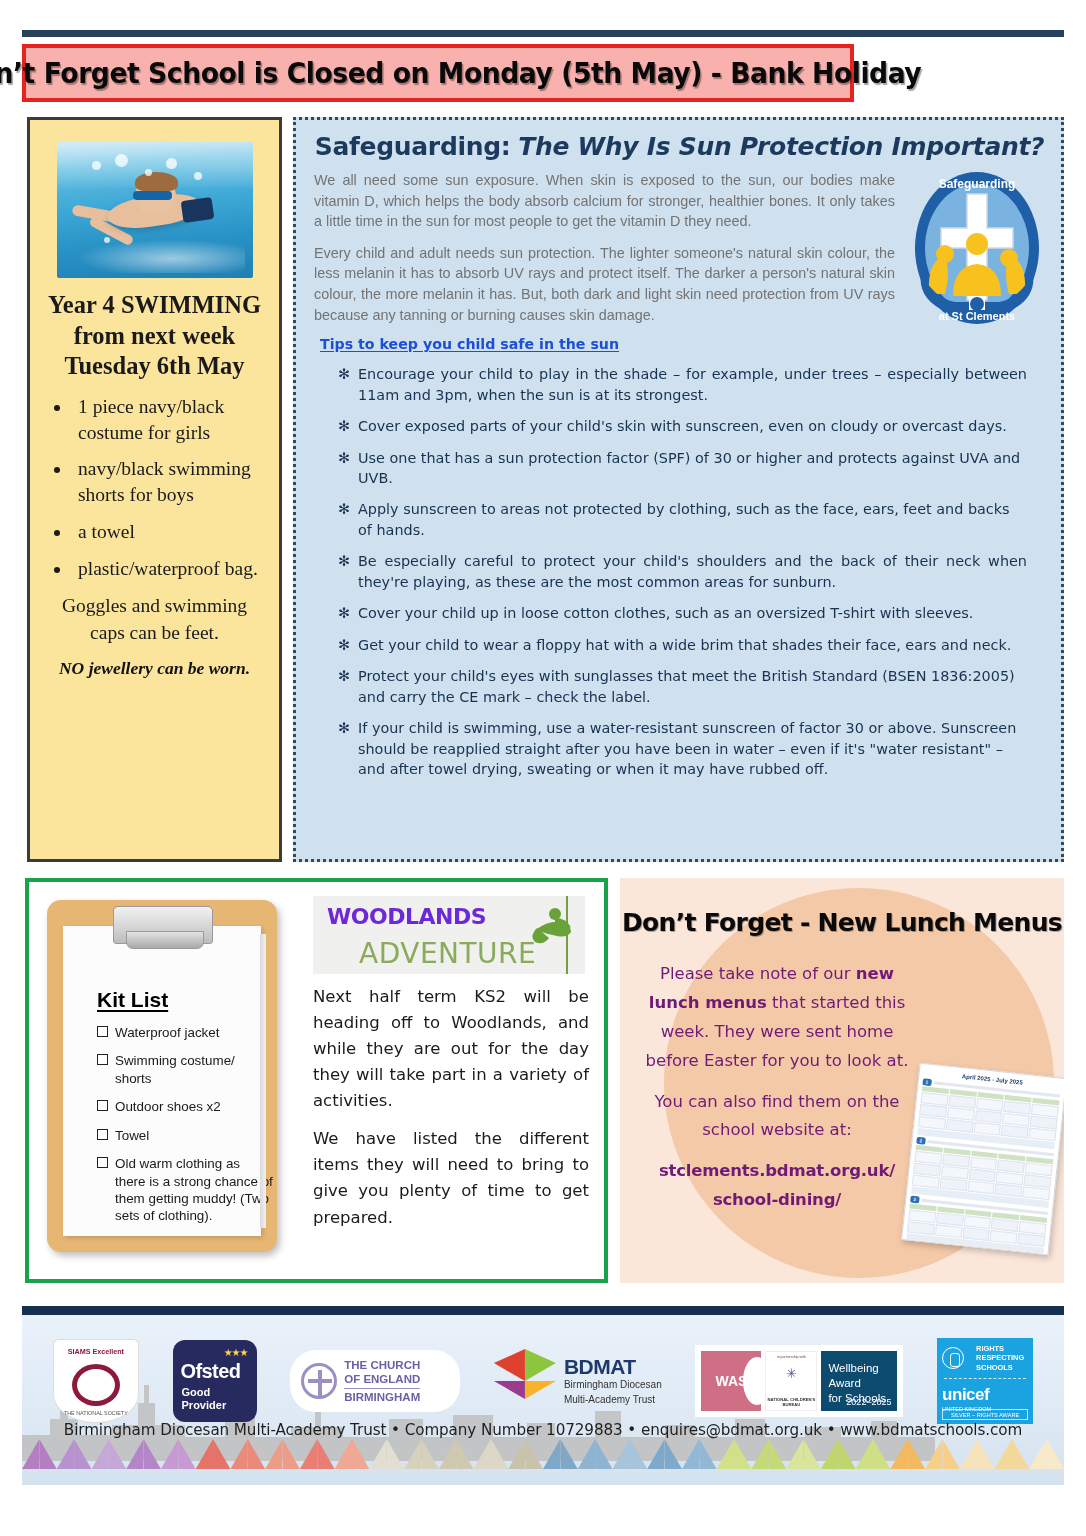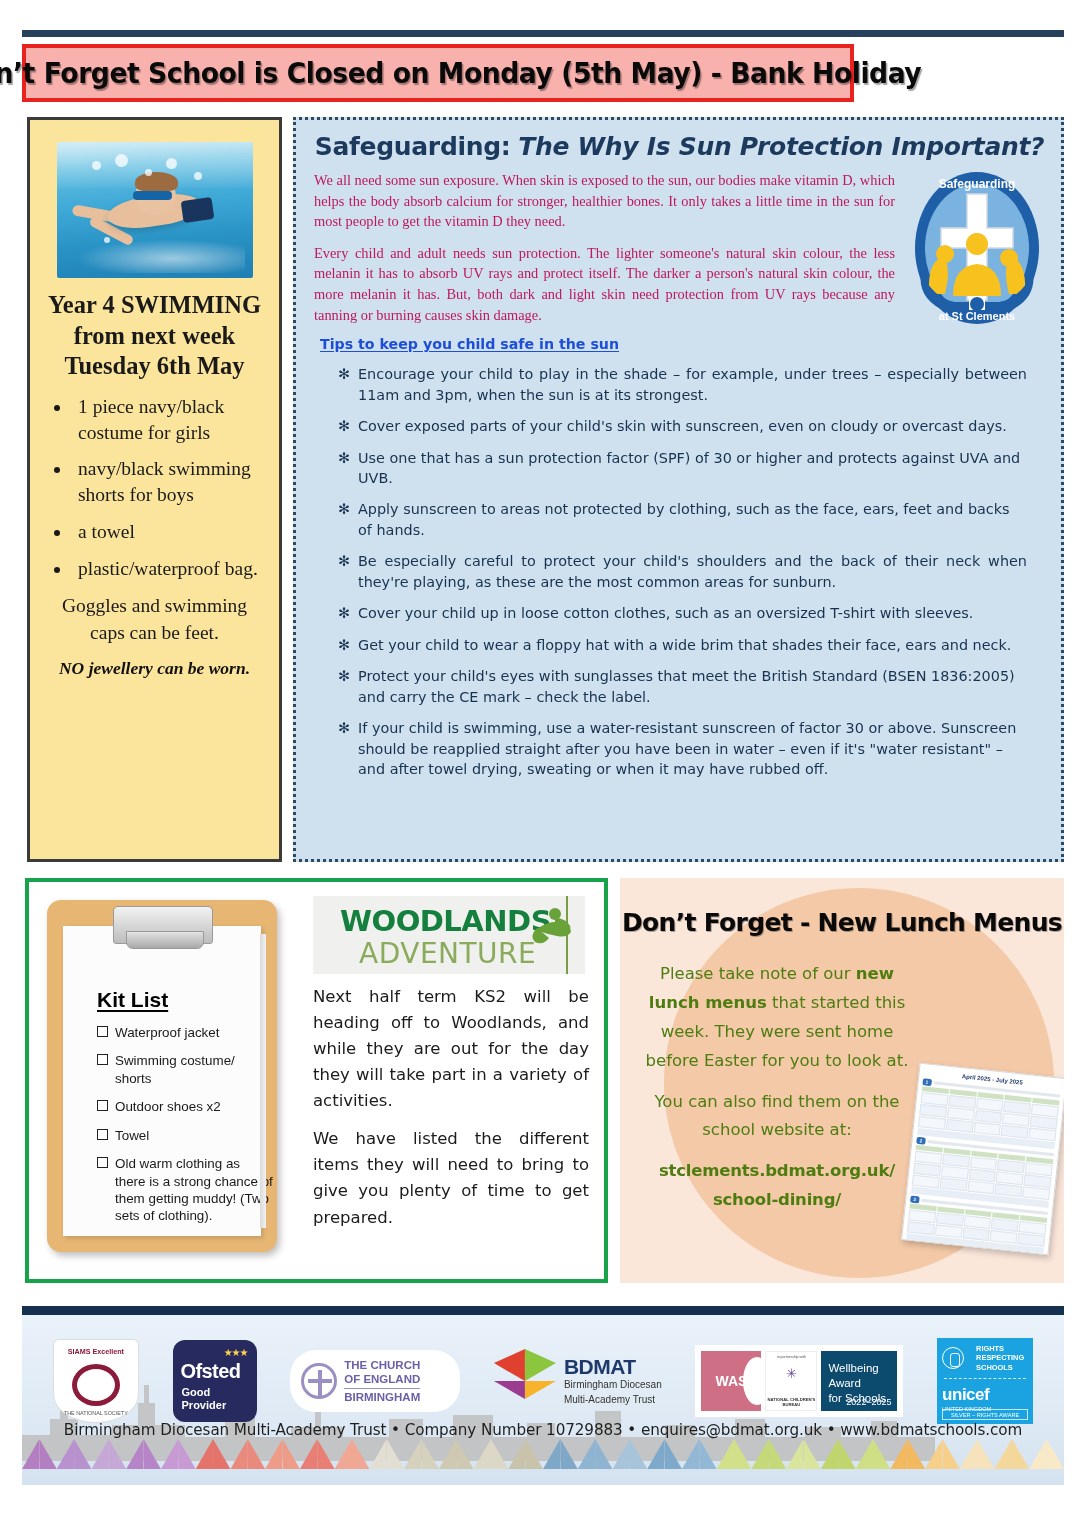--- a/index.html
+++ b/index.html
@@ -116,21 +116,21 @@
   .safe-head {
     font-family:"DejaVu Sans", sans-serif; font-size:25px; color:#1c3a5e;
     text-align:center; margin-bottom:9px; letter-spacing:-0.3px;
   }
   .safe-head b { font-weight:bold; }
   .safe-head i { font-style:italic; font-weight:bold; }
   .safe-badge {
     position:absolute; right:16px; top:48px; width:136px; height:160px;
   }
   .safe-p {
-    font-family:Liberation Serif, serif; font-size:14.4px; color:#be185d;
+    font-family:Liberation Sans, sans-serif; font-size:14.4px; color:#737373;
     line-height:1.43; text-align:justify; margin-bottom:11px;
     padding-right:150px;
   }
   .tips-head {
     font-family:"DejaVu Sans", sans-serif; font-weight:bold; font-size:14.2px;
     color:#1d4ed8; text-decoration:underline; text-underline-offset:2px;
     margin:6px 0 12px 6px;
   }
   .tip {
     display:flex; font-family:"DejaVu Sans", sans-serif; font-size:14.4px;
@@ -185,23 +185,23 @@
     flex:0 0 11px; width:11px; height:11px; border:1.6px solid #222;
     margin:2px 7px 0 0; background:#fff;
   }
 
   .wood-text { width:296px; padding:14px 14px 0 6px; }
   .wood-logo {
     width:272px; height:78px; background:#f0f0ee;
     position:relative; margin-bottom:10px;
   }
   .wl-1 {
-    position:absolute; left:27px; top:8px;
-    font-family:"DejaVu Sans", sans-serif; font-weight:bold; font-size:29px;
-    color:#15803d; letter-spacing:-0.5px;
+    position:absolute; left:14px; top:8px;
+    font-family:"DejaVu Sans", sans-serif; font-weight:bold; font-size:22px;
+    color:#6d28d9; letter-spacing:-0.5px;
   }
   .wl-2 {
     position:absolute; left:46px; top:41px;
     font-family:"DejaVu Sans", sans-serif; font-size:28px;
     color:#8aab5b; letter-spacing:0.5px;
   }
   .wood-p {
     font-family:"DejaVu Sans", sans-serif; font-size:16.5px; color:#1b1b1b;
     line-height:1.58; text-align:justify; margin-bottom:12px;
   }
@@ -216,21 +216,21 @@
     background:#f3c9a8; border-radius:50%;
   }
   .lunch-head {
     position:absolute; left:0; top:30px; width:100%; text-align:center;
     font-family:"DejaVu Sans", sans-serif; font-weight:bold; font-size:25px;
     color:#0a0a0a; letter-spacing:-0.7px;
     text-shadow:1px 1px 0.5px rgba(0,0,0,.3);
   }
   .lunch-body {
     position:absolute; left:22px; top:82px; width:270px; text-align:center;
-    font-family:"DejaVu Sans", sans-serif; font-size:16.5px; color:#4d7c0f;
+    font-family:"DejaVu Sans", sans-serif; font-size:16.5px; color:#701a75;
     line-height:1.75;
   }
   .lunch-body b { font-weight:bold; }
   .lunch-body p { margin-bottom:12px; }
   .lunch-url { font-weight:bold; font-size:16.5px; letter-spacing:-0.2px; }
 
   .menu-thumb {
     position:absolute; left:290px; top:192px; width:148px; height:178px;
     background:#ffffff; border:1px solid #d8d8d8;
     transform:rotate(6deg); box-shadow:2px 3px 6px rgba(0,0,0,.22);

